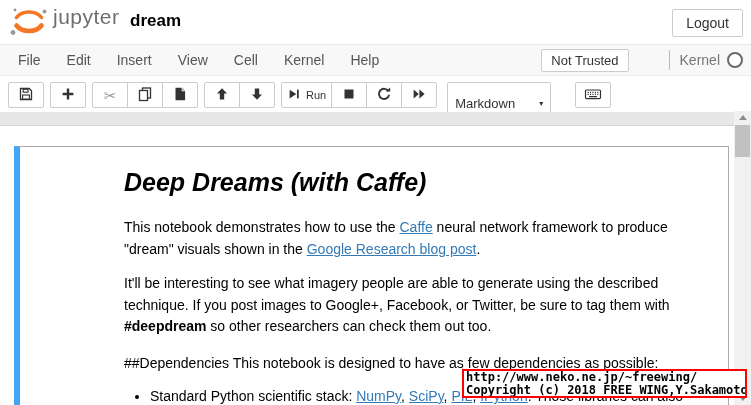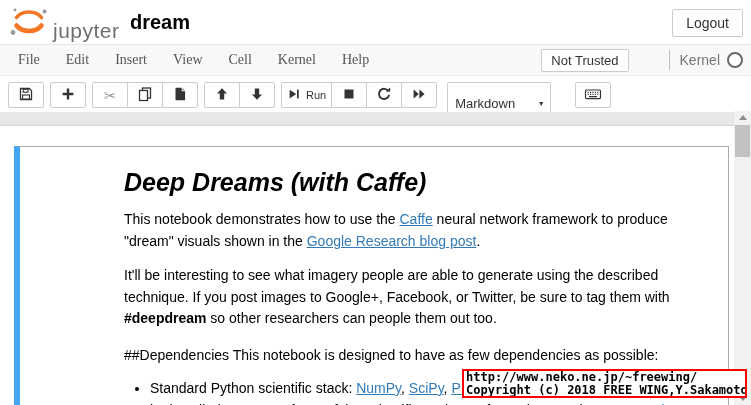--- a/index.html
+++ b/index.html
@@ -1,31 +1,31 @@
 <!DOCTYPE html>
 <html><head>
 <meta charset="utf-8">
 <style>
   html,body{margin:0;padding:0;background:#fff;overflow:hidden;}
   #app{position:relative;width:751px;height:405px;background:#fff;
        font-family:"Liberation Sans",sans-serif;color:#000;overflow:hidden;}
 
   
   .header{position:absolute;left:0;top:0;width:751px;height:44px;background:#fff;}
-  .logo{position:absolute;left:8px;top:5px;display:flex;align-items:flex-end;cursor:pointer;}
+  .logo{position:absolute;left:8px;top:5px;display:flex;align-items:flex-start;cursor:pointer;}
   .logo-text{font-size:21px;color:#6e6e6e;margin-left:3px;letter-spacing:.5px;}
-  .nb-title{position:absolute;left:130px;top:11px;font-size:20px;font-weight:bold;color:#000;}
+  .nb-title{position:absolute;left:130px;top:11px;font-size:17px;font-weight:bold;color:#000;}
   .logout-btn{position:absolute;right:8px;top:9px;padding:5px 13px;background:#fff;
       border:1px solid #ccc;border-radius:2px;font-size:14px;color:#333;cursor:pointer;}
 
   
   .menubar{position:absolute;left:0;top:44px;width:751px;height:32px;background:#f8f8f8;
       border-top:1px solid #e7e7e7;border-bottom:1px solid #ededed;box-sizing:border-box;}
   .menu-items{display:flex;height:100%;padding-left:5px;}
-  .menu-item{padding:0 13px;line-height:30px;font-size:14px;color:#555;cursor:pointer;font-family:Liberation Serif, serif;}
+  .menu-item{padding:0 13px;line-height:30px;font-size:14px;color:#555;cursor:pointer;}
   .menu-right{position:absolute;right:8px;top:0;height:100%;display:flex;align-items:center;}
   .not-trusted{border:1px solid #ccc;border-radius:2px;background:#fff;color:#333;
       font-size:13px;padding:3px 9px;margin-right:40px;}
   .menu-divider{width:1px;height:20px;background:#bbb;margin-right:10px;}
   .kernel-label{font-size:14px;color:#777;margin-right:7px;}
   .kernel-circle{width:12px;height:12px;border:2px solid #6a6a6a;border-radius:50%;background:#fff;}
 
   
   .toolbar{position:absolute;left:0;top:77px;width:751px;height:35px;background:#fff;}
   .toolbar-inner{display:flex;align-items:flex-start;padding:5px 0 0 8px;}
@@ -47,21 +47,21 @@
   .header-strip{position:absolute;left:0;top:112px;width:751px;height:14px;background:#e7e7e7;
       border-bottom:1px solid #d4d4d4;box-sizing:border-box;}
 
   
   .notebook{position:absolute;left:0;top:127px;width:751px;height:278px;background:#fff;}
   .cell{position:absolute;left:14px;top:146px;width:715px;height:400px;background:#fff;
       border:1px solid #ababab;border-left:6px solid #42A5F5;box-sizing:border-box;
       padding:8px 14px 8px 104px;}
   .rendered h1{margin:12px 0 0;font-size:25px;line-height:30px;font-weight:bold;color:#000;font-style:italic;}
   .rendered p{margin:13px 0 0;font-size:14px;line-height:21.5px;white-space:nowrap;}
-  .rendered p.p1{margin-top:12px;}
+  .rendered p.p1{margin-top:20px;}
   .rendered p.p3{margin-top:15px;}
   .rendered ul{margin:12px 0 0;padding-left:26px;}
   .rendered li{font-size:14px;line-height:21.5px;white-space:nowrap;}
   .nb-link{color:#337ab7;text-decoration:underline;cursor:pointer;}
   .rendered strong{font-weight:bold;}
 
   
   .scrollbar{position:absolute;right:0;top:111px;width:17px;height:294px;background:#f1f1f1;z-index:5;}
   .sb-btn{position:absolute;left:0;width:17px;height:13px;background:#f1f1f1;
       display:flex;align-items:center;justify-content:center;cursor:pointer;}
@@ -230,21 +230,21 @@
   </div>
 
   <div class="header-strip"></div>
 
   <div class="notebook"></div>
 
   <div class="cell">
     <div class="rendered">
       <h1>Deep Dreams (with Caffe)</h1>
       <p class="p1"><span>This notebook demonstrates how to use the </span><a class="nb-link">Caffe</a><span> neural network framework to produce</span><br><span>"dream" visuals shown in the </span><a class="nb-link">Google Research blog post</a><span>.</span></p>
-      <p><span>It'll be interesting to see what imagery people are able to generate using the described</span><br><span>technique. If you post images to Google+, Facebook, or Twitter, be sure to tag them with</span><br><strong>#deepdream</strong><span> so other researchers can people them out too.</span></p>
+      <p><span>It'll be interesting to see what imagery people are able to generate using the described</span><br><span>technique. If you post images to Google+, Facebook, or Twitter, be sure to tag them with</span><br><strong>#deepdream</strong><span> so other researchers can check them out too.</span></p>
       <p class="p3">##Dependencies This notebook is designed to have as few dependencies as possible:</p>
       <ul>
         <li><span>Standard Python scientific stack: </span><a class="nb-link">NumPy</a><span>, </span><a class="nb-link">SciPy</a><span>, </span><a class="nb-link">PIL</a><span>, </span><a class="nb-link">IPython</a><span>. Those libraries can also</span><br><span>be installed as a part of one of the scientific packages for Python, such as </span><a class="nb-link">Anaconda</a><span> or</span></li>
       </ul>
     </div>
   </div>
 
   <div class="scrollbar">
     <div class="sb-btn sb-up"></div>
     <div class="sb-thumb"></div>

